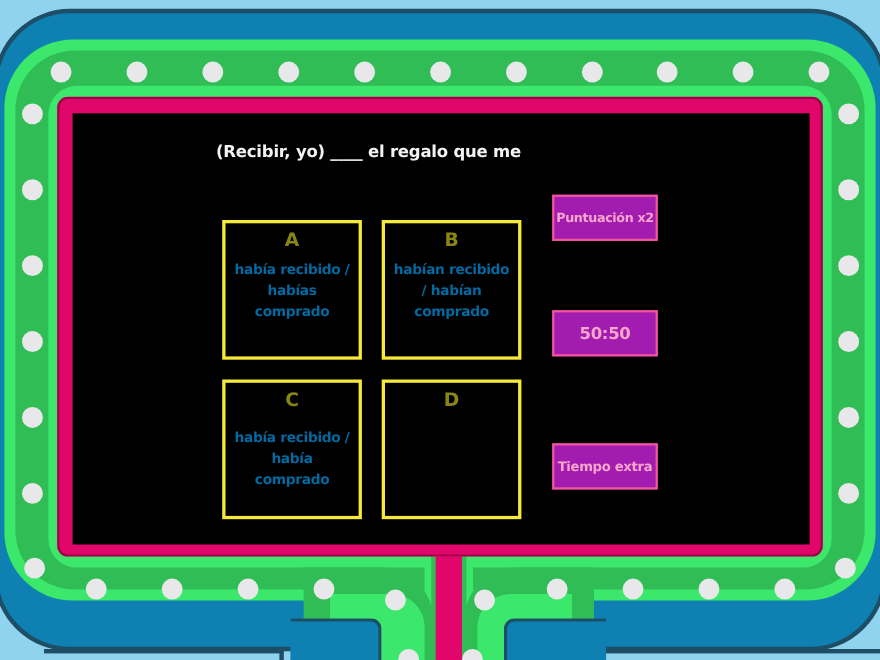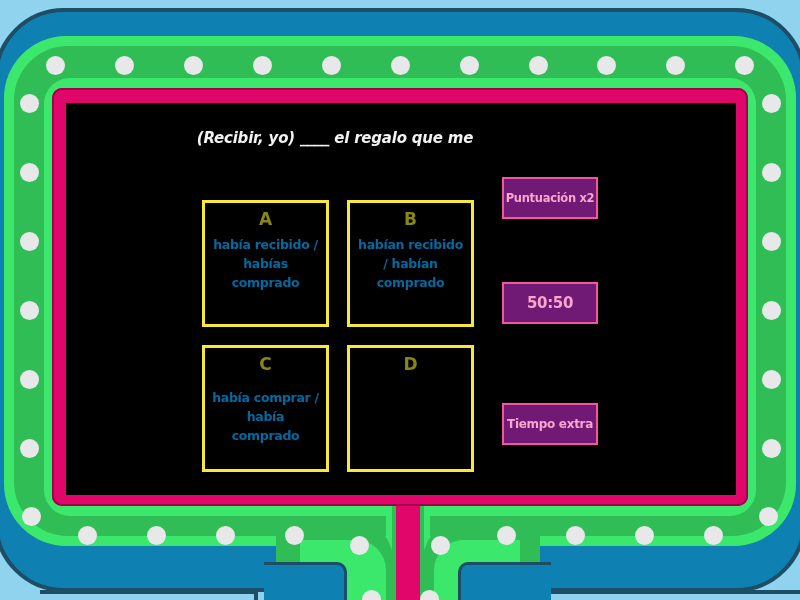--- a/index.html
+++ b/index.html
@@ -1,32 +1,32 @@
 <!DOCTYPE html>
 <html><head>
 <meta charset="utf-8">
 <style>
   html, body { margin:0; padding:0; }
   body { width:800px; height:600px; overflow:hidden; position:relative; background:#8fd3ee; font-family:"DejaVu Sans", "Liberation Sans", sans-serif; }
-  .abs { position:absolute;font-style:italic; }
+  .abs { position:absolute; }
   #outer-frame { left:-6px; top:8px; width:812px; height:584px; background:#0e80b1; border:4px solid #1d4e66; border-radius:70px; box-sizing:border-box; }
   #green-band { left:4px; top:36px; width:792px; height:510px; background:#3ce86b; border-radius:62px; }
   #green-track { left:14px; top:46px; width:772px; height:490px; background:#31bd56; border-radius:54px; }
   #green-inner { left:44px; top:78px; width:712px; height:438px; background:#3ce86b; border-radius:26px; }
   #bottom-sky-left { left:40px; top:590px; width:218px; height:20px; background:#8fd3ee; border-top:4px solid #1d4e66; border-right:4px solid #1d4e66; box-sizing:border-box; }
   #bottom-sky-right { left:540px; top:590px; width:260px; height:20px; background:#8fd3ee; border-top:4px solid #1d4e66; border-left:4px solid #1d4e66; box-sizing:border-box; }
   #magenta-stem { left:396px; top:490px; width:24px; height:110px; background:#e0066a; }
   #magenta-frame { left:52px; top:88px; width:696px; height:418px; background:#e0066a; border-radius:10px; box-shadow: 0 0 0 2px #a00049 inset; }
   #screen { left:66px; top:103px; width:670px; height:392px; background:#000; }
   .bulb { position:absolute; width:19px; height:19px; border-radius:50%; background:#e8e8ea; }
   #question { left:150px; top:127px; width:370px; text-align:center; color:#f2f2f2; font-weight:bold; font-size:15px; line-height:23px; font-family:"DejaVu Sans", sans-serif; letter-spacing:-0.2px; }
   .answer { position:absolute; width:127px; height:127px; box-sizing:border-box; border:3px solid #f6e93b; background:#000; text-align:center; cursor:pointer; }
   .answer .letter { display:block; margin-top:6px; color:#8a8614; font-weight:bold; font-size:17px; line-height:20px; }
   .answer .text { display:block; margin:6px 6px 0; color:#0369a1; font-weight:bold; font-size:12.5px; line-height:19px; letter-spacing:-0.3px; }
-  .lifeline { position:absolute; left:502px; width:96px; height:42px; box-sizing:border-box; background:#701a75; border:2px solid #f2569c; color:#f8a6cb; font-weight:bold; display:flex; align-items:center; justify-content:center; cursor:pointer; letter-spacing:-0.3px; }
+  .lifeline { position:absolute; left:502px; width:96px; height:42px; box-sizing:border-box; background:#a21caf; border:2px solid #f2569c; color:#f8a6cb; font-weight:bold; display:flex; align-items:center; justify-content:center; cursor:pointer; letter-spacing:-0.3px; }
 </style>
 </head>
 <body>
 
 <div id="outer-frame" class="abs"></div>
 <div id="green-band" class="abs"></div>
 <div id="green-track" class="abs"></div>
 <div id="green-inner" class="abs"></div>
 
 <div id="bottom-sky-left" class="abs"></div>
@@ -96,21 +96,21 @@
 <div class="answer" style="left:202px;top:200px;">
   <span class="letter">A</span>
   <span class="text">había recibido / habías comprado</span>
 </div>
 <div class="answer" style="left:347px;top:200px;">
   <span class="letter">B</span>
   <span class="text">habían recibido / habían comprado</span>
 </div>
 <div class="answer" style="left:202px;top:345px;">
   <span class="letter">C</span>
-  <span class="text" style="margin-top:14px;">había comprar / había comprado</span>
+  <span class="text" style="margin-top:14px;">había recibido / había comprado</span>
 </div>
 <div class="answer" style="left:347px;top:345px;">
   <span class="letter">D</span>
 </div>
 
 <div class="lifeline" style="top:177px;font-size:11.5px;">
   <span>Puntuación x2</span>
 </div>
 <div class="lifeline" style="top:282px;font-size:15px;">
   <span>50:50</span>

